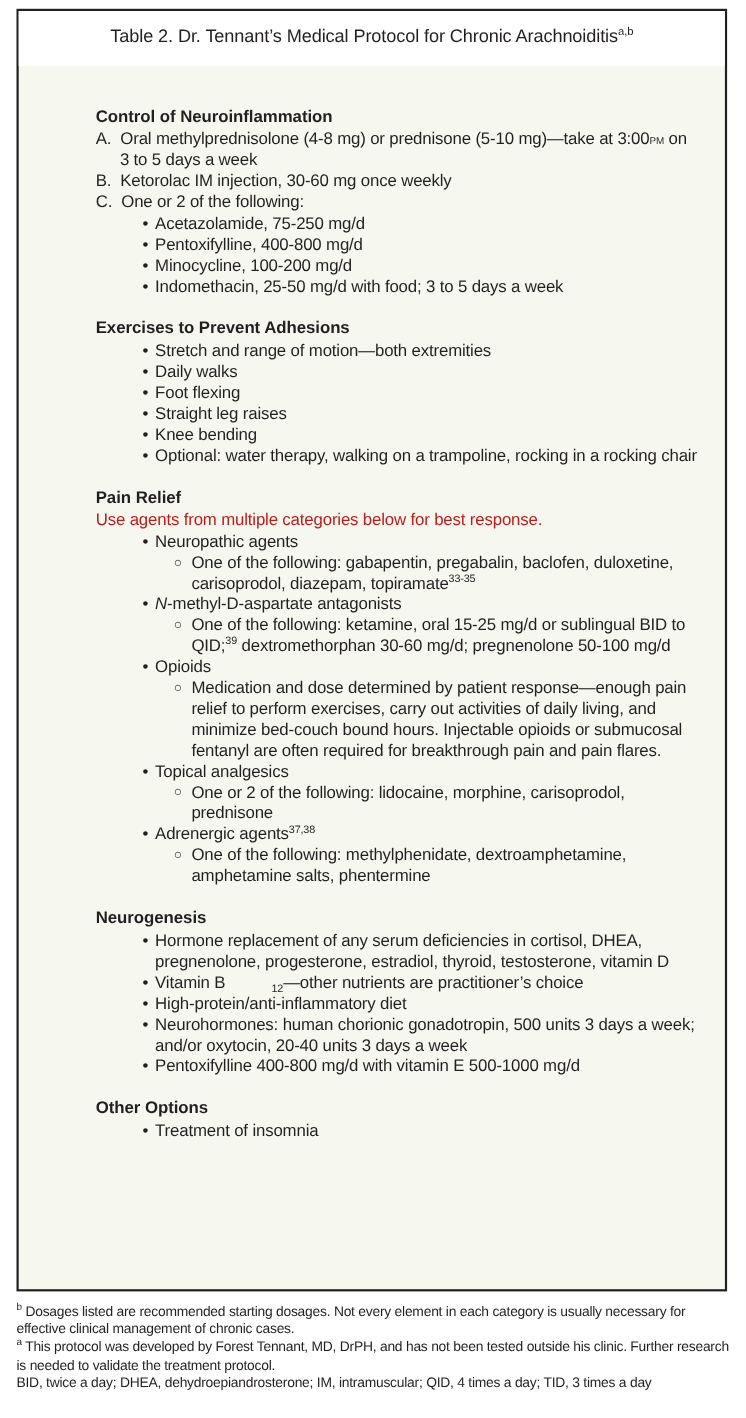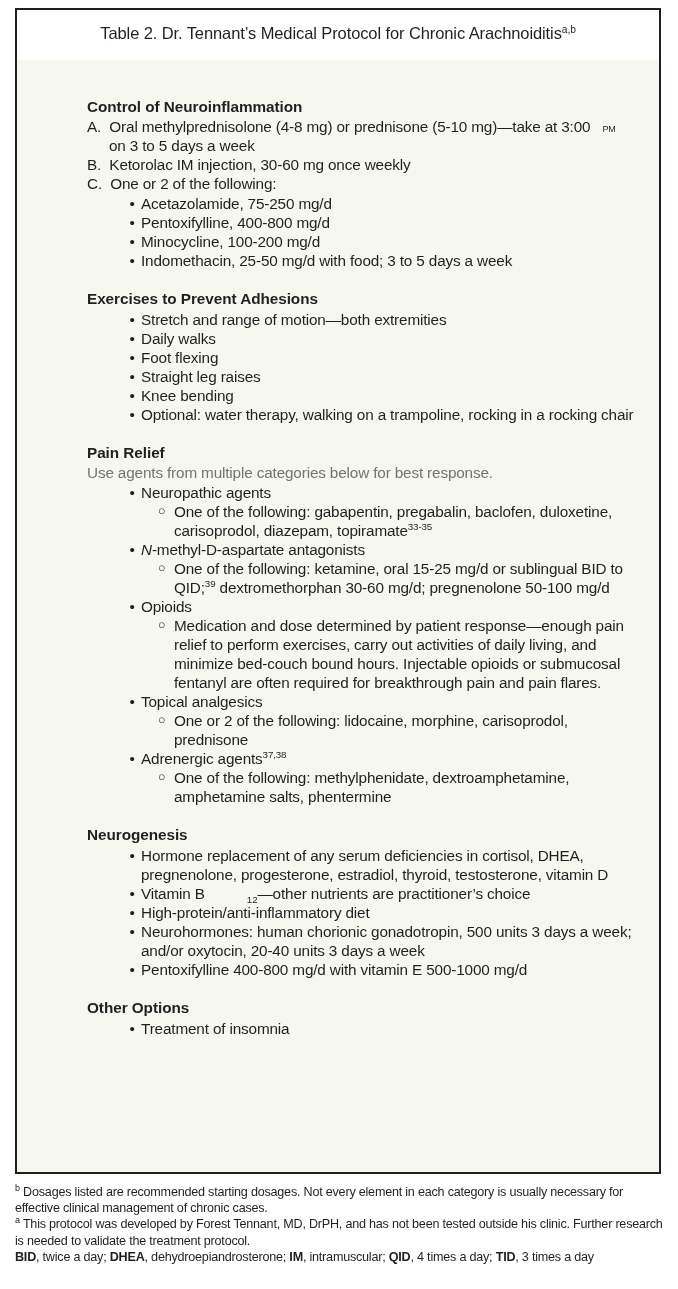--- a/index.html
+++ b/index.html
@@ -62,21 +62,21 @@
     line-height: 1.23;
     color: #231f20;
     margin-bottom: 1px;
     letter-spacing: -0.05px;
     margin-top: 20px;
   }
 
   .plain-line {
     font-size: 15.3px;
     line-height: 1.24;
-    color: #737373;
+    color: #b91c1c;
     letter-spacing: -0.15px;
   }
 
   .lettered {
     font-size: 15.3px;
     line-height: 1.24;
     color: #231f20;
     padding-left: 22px;
     text-indent: -22px;
     letter-spacing: -0.15px;
@@ -117,21 +117,21 @@
     padding-left: 16px;
   }
   ul.lvl2 > li > .bullet-ring {
     position: absolute;
     left: 0px;
     top: 0;
     font-size: 12.5px;
     line-height: 1.55;
   }
 
-  .sc { font-variant: small-caps; font-size: 0.88em; margin-left: 12px; }
+  .sc { font-variant: small-caps; font-size: 0.88em; }
   .ital { font-style: italic; }
   sup.ref {
     font-size: 0.64em;
     vertical-align: super;
     line-height: 0;
   }
   sub.sb {
     font-size: 0.64em;
     vertical-align: sub;
     line-height: 0;
@@ -149,21 +149,21 @@
     font-size: 12.6px;
     line-height: 1.29;
     color: #231f20;
     letter-spacing: -0.22px;
   }
   .fn-line sup {
     font-size: 0.72em;
     vertical-align: super;
     line-height: 0;
   }
-  .fn-abbrev b { font-weight: bold; }
+  .fn-abbrev b { font-weight: normal; }
 </style>
 </head>
 <body>
 
 <div id="table-box">
 
   <div id="table-header">
     <div id="table-title">
       <span>Table 2. Dr. Tennant’s Medical Protocol for Chronic Arachnoiditis</span><sup>a,b</sup>
     </div>

